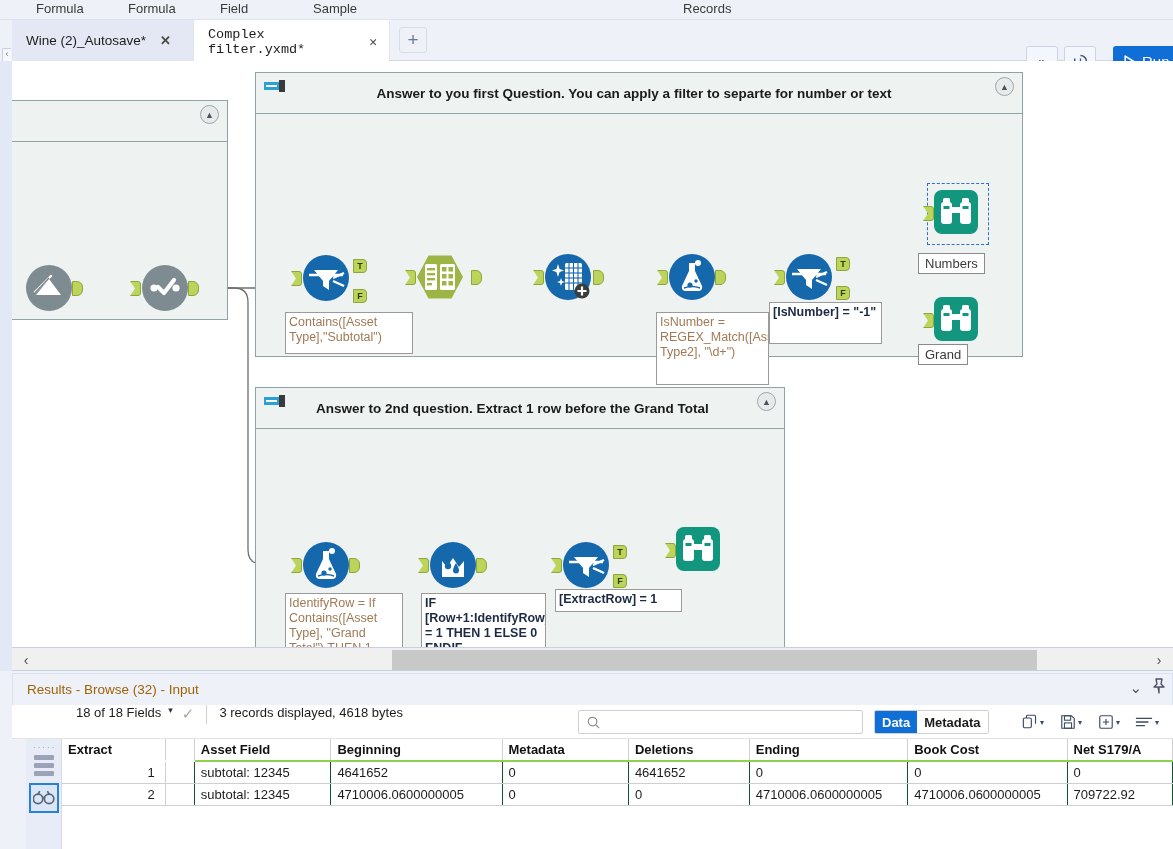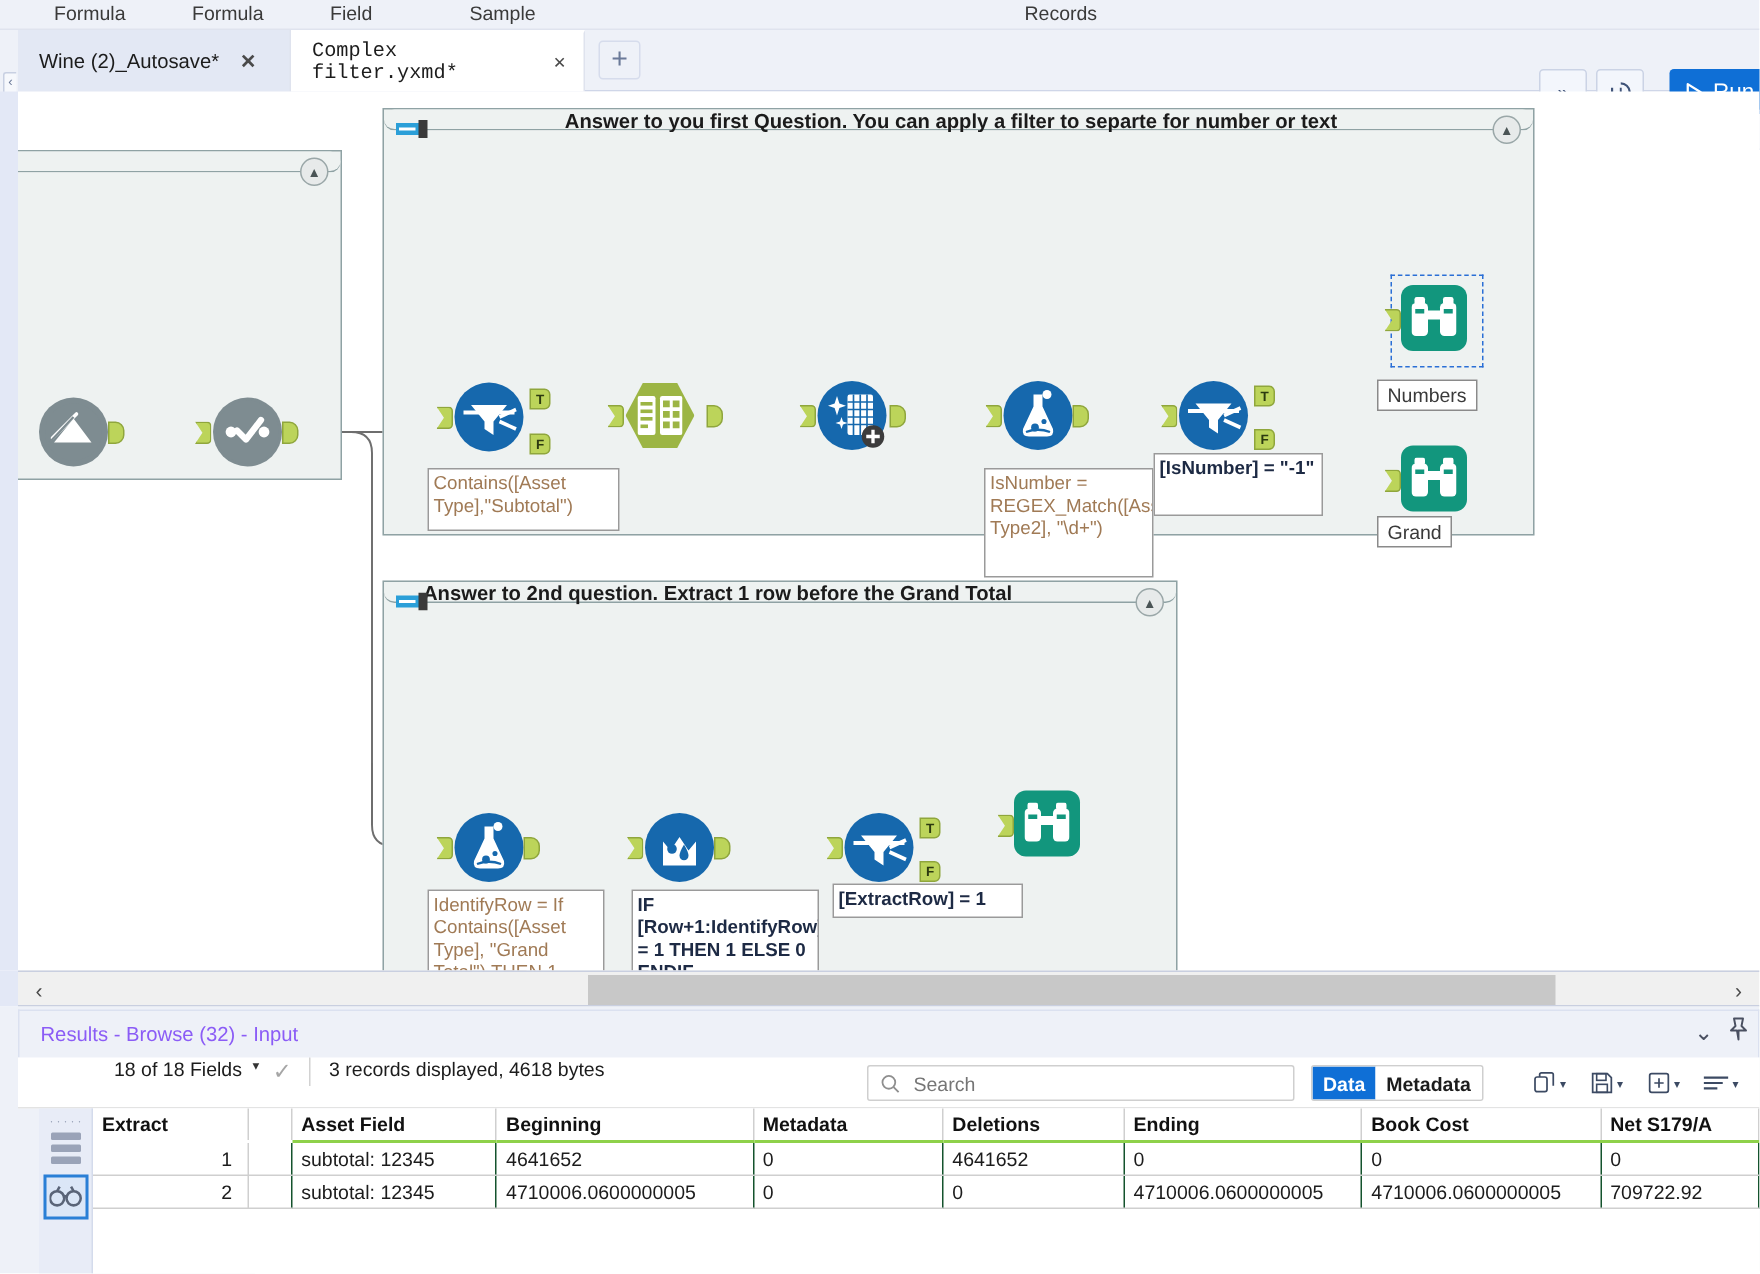--- a/index.html
+++ b/index.html
@@ -89,33 +89,33 @@
     position: absolute; left: 0; top: 61px; width: 12px; height: 586px;
     background: #e3e8f6;
   }
 
   
   .tool-container {
     position: absolute; background: #eef2f1;
     border: 1px solid #8fa2a4;
   }
   .tc-header {
-    position: relative; height: 14px; background: #eef2f1;
+    position: relative; height: 41px; background: #eef2f1;
     border-bottom: 1px solid #8fa2a4;
-    display: flex; align-items: flex-start; border-radius: 12px;
+    display: flex; align-items: center;
   }
   .tc-toggle-icon {
     position: absolute; left: 8px; top: 7px; width: 22px; height: 12px;
   }
   .tc-title {
     width: 100%; text-align: center; font-size: 13.5px;
     font-weight: bold; color: #1b1b1b; padding: 0 40px 0 30px;
     white-space: nowrap; overflow: hidden;
   }
-  .tc-title.left { text-align: left; padding-left: 26px; }
+  .tc-title.left { text-align: left; padding-left: 60px; }
   .tc-collapse {
     position: absolute; right: 8px; top: 4px; width: 19px; height: 19px;
     border-radius: 50%; background: #e7eaea; border: 1px solid #9aa7a8;
     display: flex; align-items: center; justify-content: center;
     font-size: 9px; color: #4a5455; cursor: pointer;
   }
 
   
   .mini-container {
     position: absolute; background: #eef2f1; border: 1px solid #8fa2a4;
@@ -197,21 +197,21 @@
   
   .results {
     position: absolute; left: 0; top: 671px; width: 1173px; height: 178px;
     background: #eef1f8;
   }
   .results-header {
     position: absolute; left: 12px; top: 2px; width: 1161px; height: 32px;
     background: #eef1f8; border: 1px solid #dbe1f0; border-bottom: none;
     display: flex; align-items: center;
   }
-  .results-title { margin-left: 14px; font-size: 13.5px; color: #8b5cf6; }
+  .results-title { margin-left: 14px; font-size: 13.5px; color: #a16207; }
   .rh-right { position: absolute; right: 6px; top: 4px; display: flex; gap: 10px; align-items: center; }
   .rh-right div { cursor: pointer; color: #4a5061; font-size: 15px; }
 
   .results-toolbar {
     position: absolute; left: 12px; top: 34px; width: 1161px; height: 34px;
     background: #ffffff; border-bottom: 1px solid #e3e3e3;
     display: flex; align-items: flex-start;
   }
   .fields-count { margin-left: 64px; font-size: 13px; color: #1c1c1c; }
   .caret-sm { margin-left: 7px; font-size: 9px; color: #333; }
@@ -625,21 +625,20 @@
       <span class="caret-sm">▾</span>
       <span class="check">✓</span>
       <span class="vsep"></span>
       <span class="recs">3 records displayed, 4618 bytes</span>
 
       <div class="search-box">
         <svg width="13" height="13" viewBox="0 0 14 14">
           <circle cx="6" cy="6" r="4.6" fill="none" stroke="#8f8f8f" stroke-width="1.3"></circle>
           <line x1="9.4" y1="9.4" x2="13" y2="13" stroke="#8f8f8f" stroke-width="1.3"></line>
         </svg>
-        <input placeholder="Search" style="">
       </div>
 
       <div class="seg">
         <div class="on">Data</div>
         <div class="off">Metadata</div>
       </div>
 
       <div class="tool-ico" style="left:1006px;">
         <svg width="16" height="16" viewBox="0 0 18 18">
           <rect x="1.5" y="4.5" width="9" height="11" rx="1.6" fill="none" stroke="#3c4a63" stroke-width="1.3"></rect>

